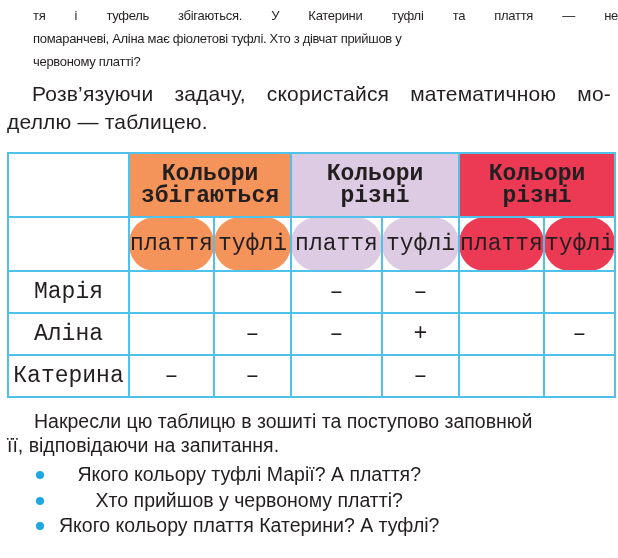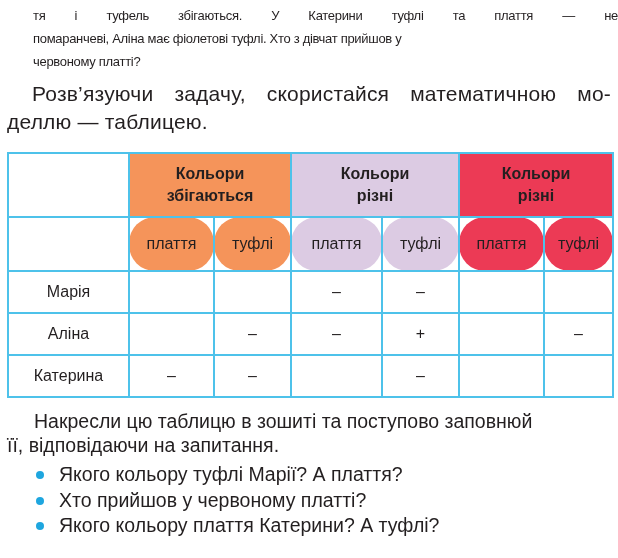--- a/index.html
+++ b/index.html
@@ -19,39 +19,39 @@
   }
   .para2 .indent { padding-left: 25px; }
   .para2 .l1 { display: block; text-align: justify; text-align-last: justify; }
 
   table.grid {
     position: absolute; left: 7px; top: 152px;
     border-collapse: collapse; table-layout: fixed;
   }
   table.grid td {
     border: 2px solid #4ec2ea; padding: 0; text-align: center;
-    vertical-align: middle; font-size: 16px;
+    vertical-align: middle; font-size: 23px; font-family: Liberation Mono, monospace;
   }
   .h-group { font-weight: bold; font-size: 18px; line-height: 22px; color: #231f20; }
   .sub { font-size: 18px; border-radius: 26px; }
   .bg-orange { background: #f5945a; }
   .bg-lilac { background: #dccbe3; }
   .bg-red { background: #ec3a55; }
   td.name { text-align: left; padding-left: 14px; }
 
   .para3 {
     position: absolute; left: 7px; top: 409px; width: 608px;
     font-size: 19.5px; line-height: 24px;
   }
   .para3 .indent { padding-left: 27px; }
   ul.questions {
     position: absolute; left: 34px; top: 462px; margin: 0; padding: 0;
     list-style: none; font-size: 19.5px; line-height: 25.5px;
   }
-  ul.questions li { position: relative; padding-left: 25px; }
+  ul.questions li { position: relative; padding-left: 25px; text-align: center; }
   ul.questions li .dot {
     position: absolute; left: 2px; top: 9px; width: 8px; height: 8px;
     border-radius: 50%; background: #1ea6df;
   }
 </style>
 </head>
 <body>
 
 <div class="para1">
   <div class="l1">тя і туфель збігаються. У Катерини туфлі та плаття — не</div>

